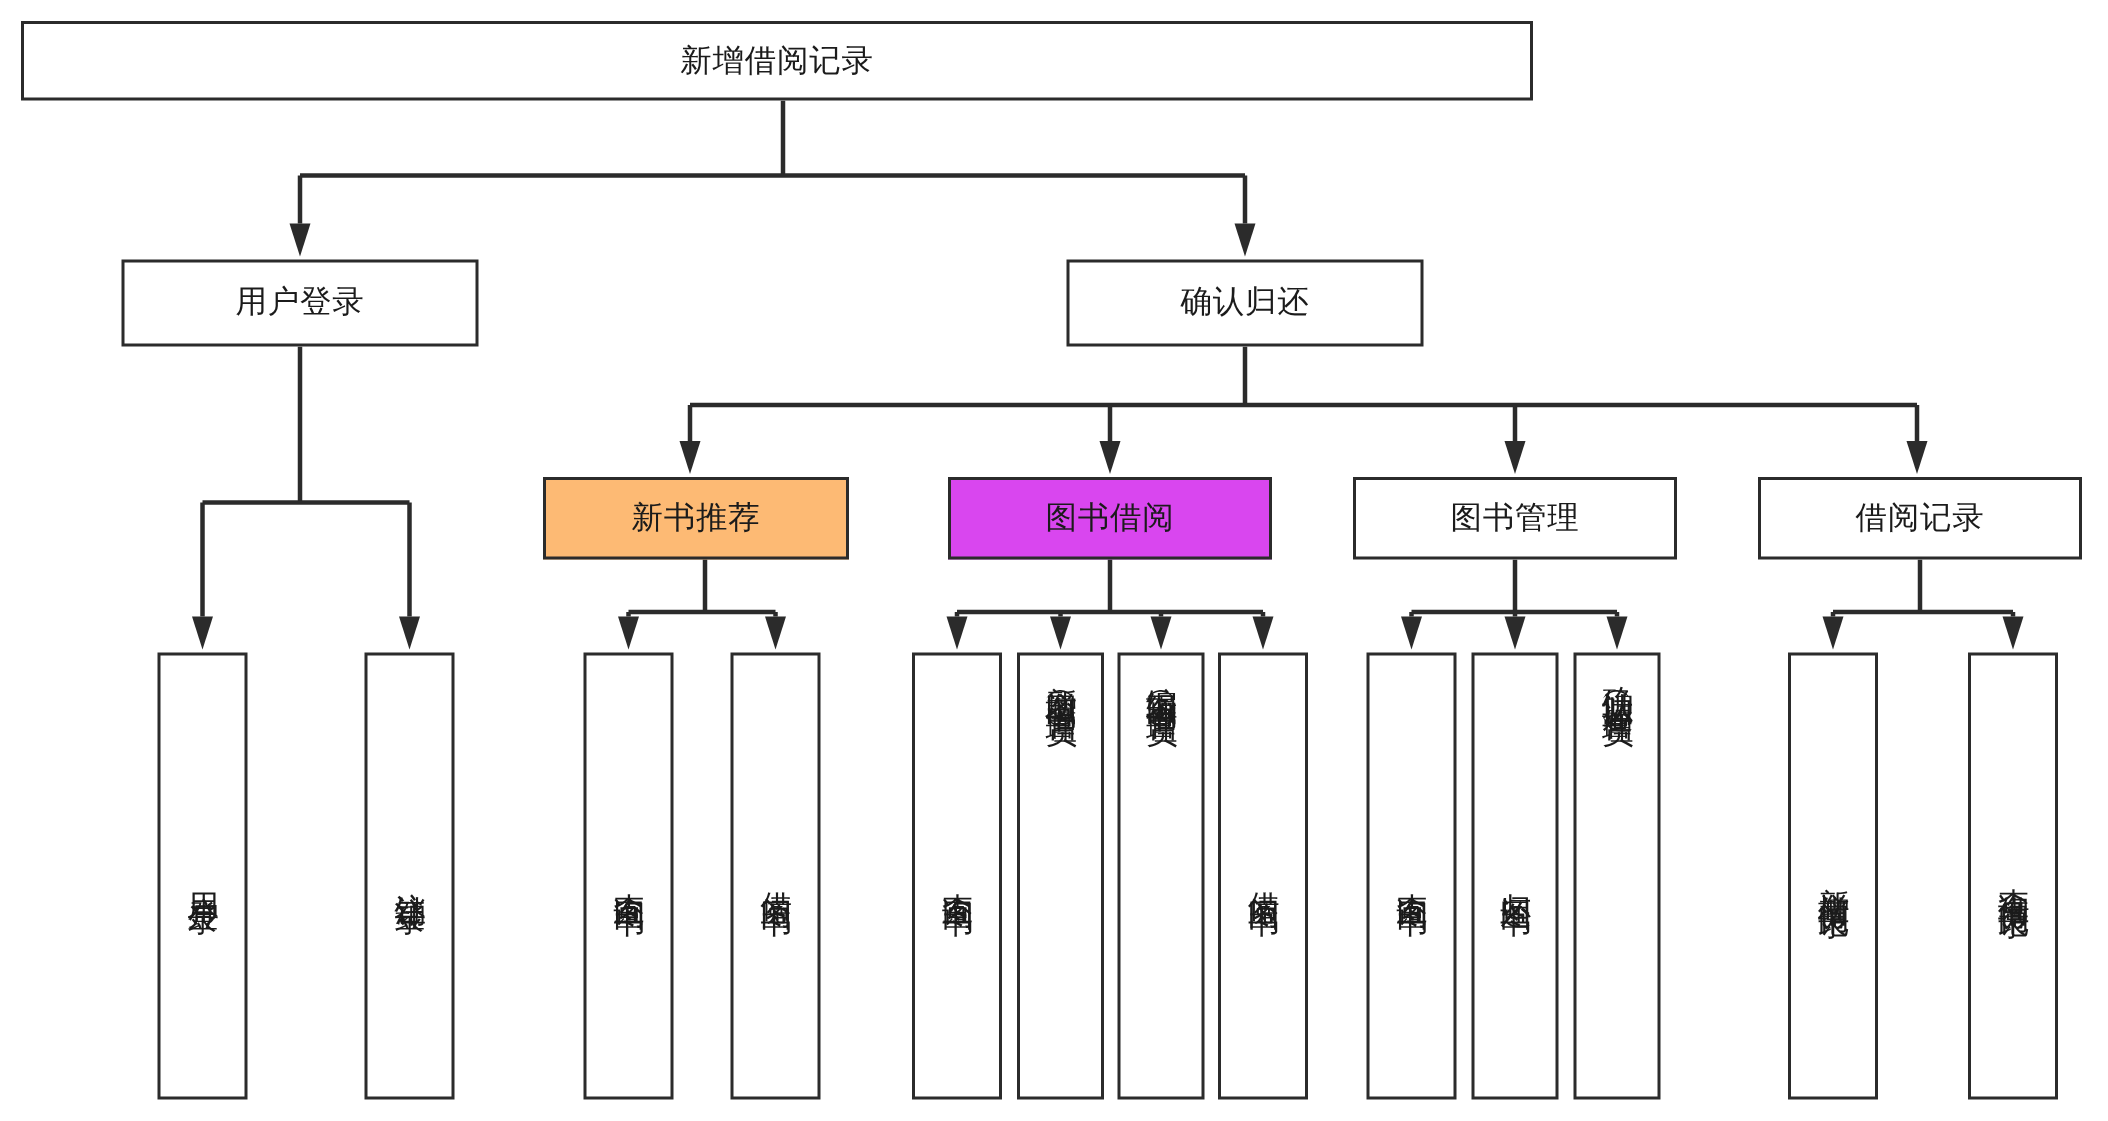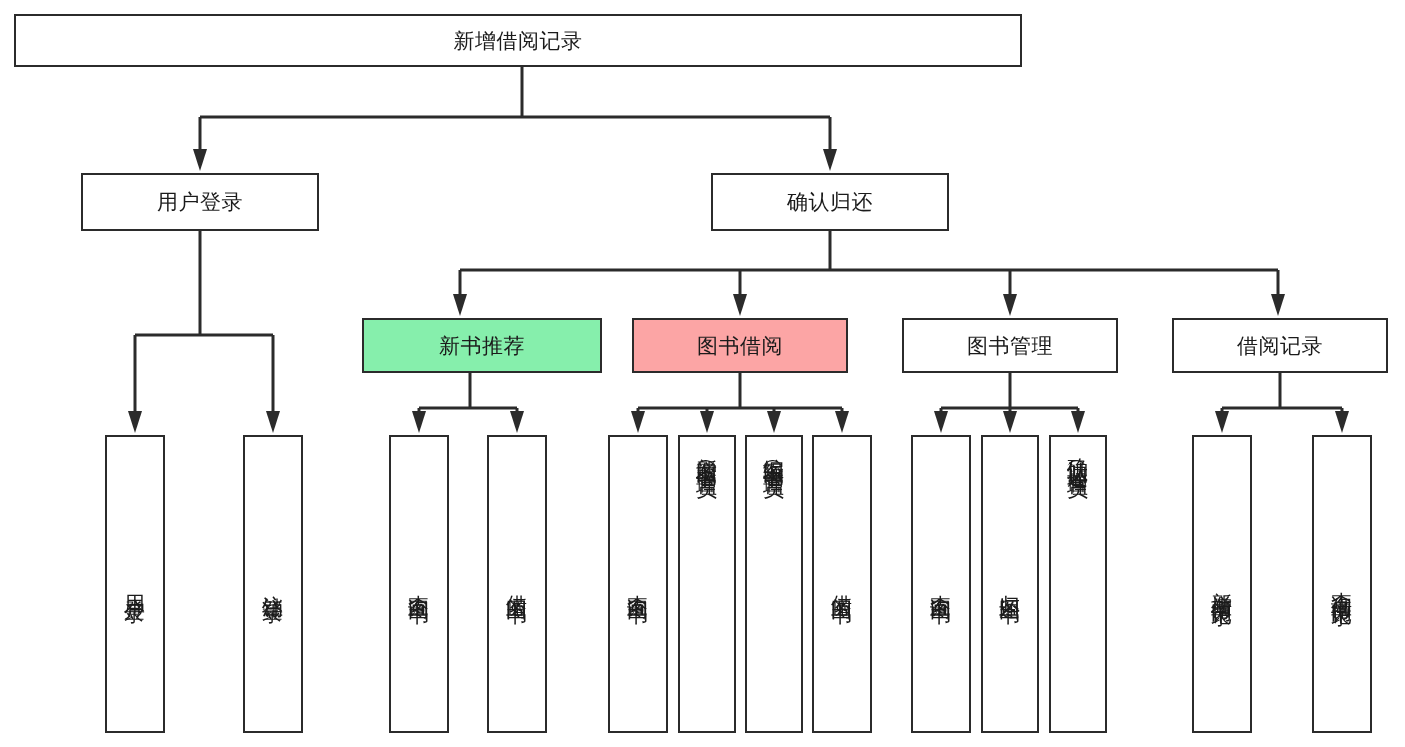--- a/index.html
+++ b/index.html
@@ -136,24 +136,24 @@
   <div id="nodes-layer">
       <div class="node-box root" style="left: 14px; top: 14px; width: 1008px; height: 53px; border-color: rgb(43, 43, 43); background: rgb(255, 255, 255);">
         <span class="node-label-h" style="color: rgb(27, 27, 27);">新增借阅记录</span>
       </div>
       <div class="node-box" style="left: 81px; top: 173px; width: 238px; height: 58px; border-color: rgb(43, 43, 43); background: rgb(255, 255, 255);">
         <span class="node-label-h" style="color: rgb(27, 27, 27);">用户登录</span>
       </div>
       <div class="node-box" style="left: 711px; top: 173px; width: 238px; height: 58px; border-color: rgb(43, 43, 43); background: rgb(255, 255, 255);">
         <span class="node-label-h" style="color: rgb(27, 27, 27);">确认归还</span>
       </div>
-      <div class="node-box" style="left: 362px; top: 318px; width: 240px; height: 55px; border-color: rgb(43, 43, 43); background: #86efac;">
+      <div class="node-box" style="left: 362px; top: 318px; width: 204px; height: 55px; border-color: rgb(43, 43, 43); background: #fdba74;">
         <span class="node-label-h" style="color: rgb(27, 27, 27);">新书推荐</span>
       </div>
-      <div class="node-box" style="left: 632px; top: 318px; width: 216px; height: 55px; border-color: rgb(43, 43, 43); background: #fca5a5; text-align: center;">
+      <div class="node-box" style="left: 632px; top: 318px; width: 216px; height: 55px; border-color: rgb(43, 43, 43); background: #d946ef; text-align: center;">
         <span class="node-label-h" style="color: rgb(27, 27, 27);">图书借阅</span>
       </div>
       <div class="node-box" style="left: 902px; top: 318px; width: 216px; height: 55px; border-color: rgb(43, 43, 43); background: rgb(255, 255, 255);">
         <span class="node-label-h" style="color: rgb(27, 27, 27);">图书管理</span>
       </div>
       <div class="node-box" style="left: 1172px; top: 318px; width: 216px; height: 55px; border-color: rgb(43, 43, 43); background: rgb(255, 255, 255);">
         <span class="node-label-h" style="color: rgb(27, 27, 27);">借阅记录</span>
       </div>
       <div class="node-box vertical" style="left: 105px; top: 435px; width: 60px; height: 298px; border-color: rgb(43, 43, 43); background: rgb(255, 255, 255);">
         <span class="node-label-v" style="color: rgb(27, 27, 27);">用户登录</span>

